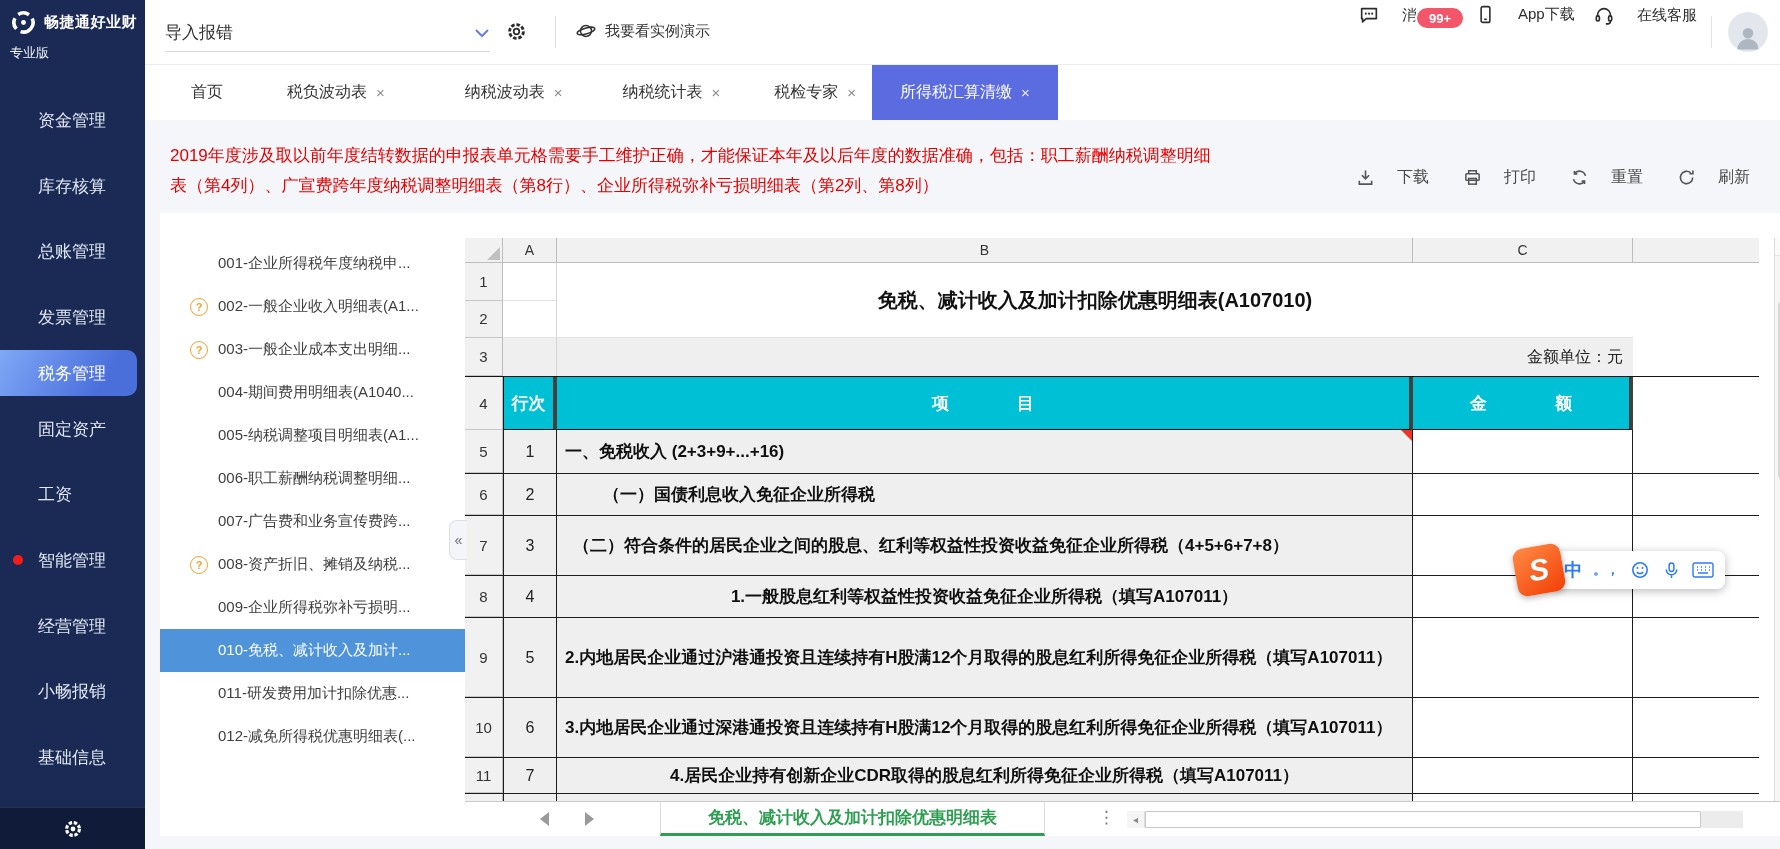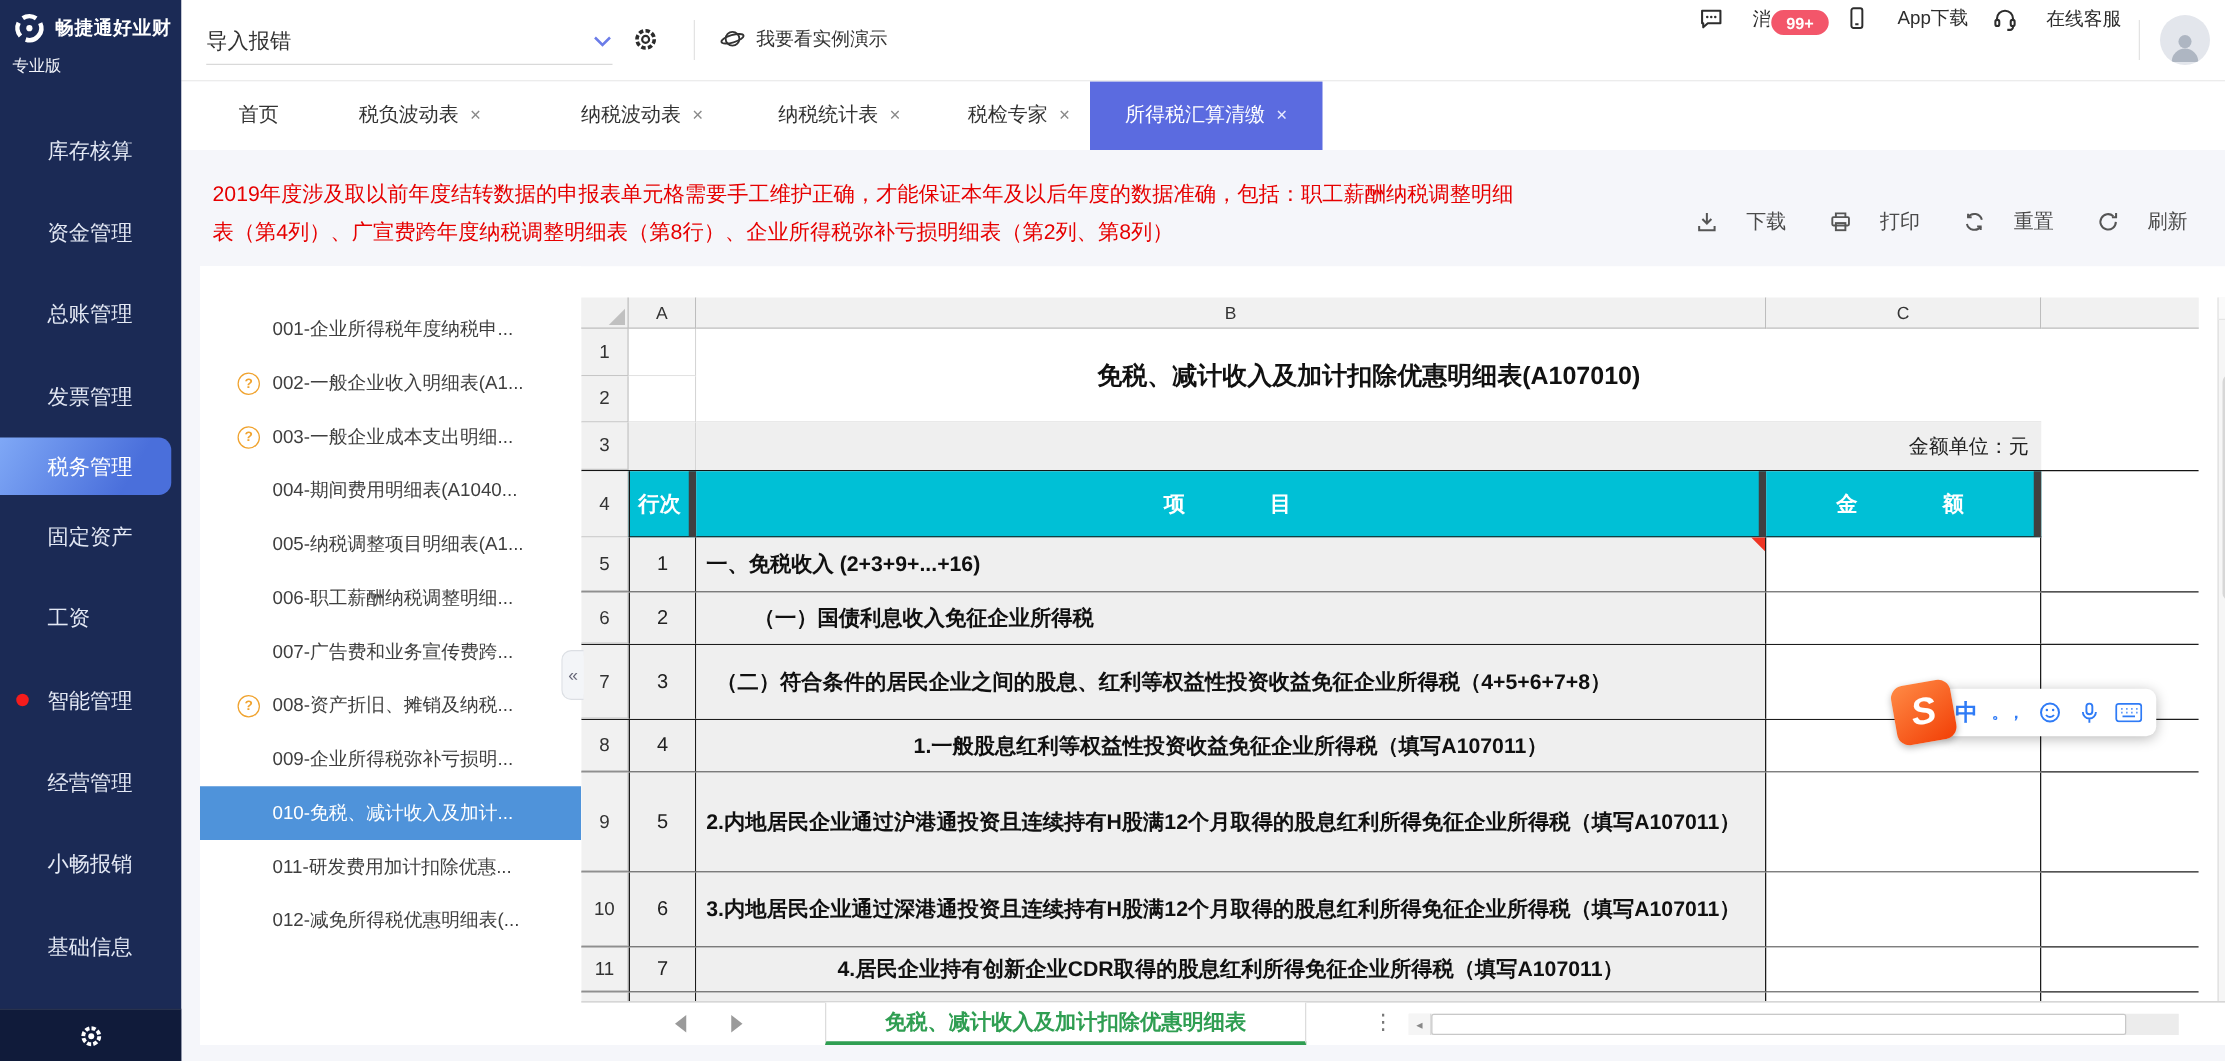--- a/index.html
+++ b/index.html
@@ -80,21 +80,21 @@
 .title-row{height:75px}
 .rh-stack,.a-stack{width:38px;display:flex;flex-direction:column;flex:none}
 .a-stack{width:54px}
 .rh-stack .rh{width:100%;flex:1}
 .a-stack .acell{flex:1;border-right:1px solid #d5d5d5;border-bottom:1px solid #e2e2e2;background:#fff}
 .title-cell{width:1076px;justify-content:center;font-size:20px;font-weight:bold;color:#111;border-bottom:1px solid #e2e2e2;background:#fff}
 .unit-row{height:38px}
 .unit-row .acell{width:54px;background:#efefef;border-right:1px solid #d5d5d5}
 .unit-cell{width:1076px;background:#efefef;justify-content:flex-end;padding-right:10px;font-size:16px;color:#222}
 .head-row{height:54px;border-top:1px solid #141414}
-.head-row .cell{background:var(--header-cyan);color:#fff;font-weight:bold;font-size:17px;justify-content:center;border-right:6px solid #404040;border-bottom:1px solid #141414}
+.head-row .cell{background:var(--header-cyan);color:#fff;font-weight:bold;font-size:17px;justify-content:center;border-right:4px solid #404040;border-bottom:1px solid #141414}
 .head-row .line-h{width:54px;border-left:1px solid #141414}
 .head-row .item-h{width:856px}
 .head-row .amt-h{width:220px}
 .data-rows .trow{border-bottom:1px solid #1c1c1c}
 .data-rows .line-c{width:54px;background:#efefef;border-left:1px solid #1c1c1c;border-right:1px solid #1c1c1c;justify-content:center;font-size:16px;color:#222;flex:none}
 .data-rows .item-c{width:856px;background:#efefef;border-right:1px solid #1c1c1c;font-size:17px;font-weight:bold;color:#101010;line-height:25px;position:relative;flex:none}
 .data-rows .amt-c{width:220px;background:#fff;border-right:1px solid #1c1c1c;flex:none;cursor:cell}
 .data-rows .trow:nth-of-type(1){height:44px}.data-rows .trow:nth-of-type(2){height:42px}
 .data-rows .trow:nth-of-type(3){height:60px}.data-rows .trow:nth-of-type(4){height:42px}
 .data-rows .trow:nth-of-type(5){height:80px}.data-rows .trow:nth-of-type(6){height:60px}
@@ -147,26 +147,26 @@
           </svg>
         </span>
         <span class="brand-name">畅捷通好业财</span>
       </div>
       <div class="brand-edition">专业版</div>
     </div>
     <div class="side-nav">
 
         <div class="side-item">
 
+          <span>资金管理</span>
+        </div>
+
+        <div class="side-item">
+
           <span>库存核算</span>
-        </div>
-
-        <div class="side-item">
-
-          <span>资金管理</span>
         </div>
 
         <div class="side-item">
 
           <span>总账管理</span>
         </div>
 
         <div class="side-item">
 
           <span>发票管理</span>

